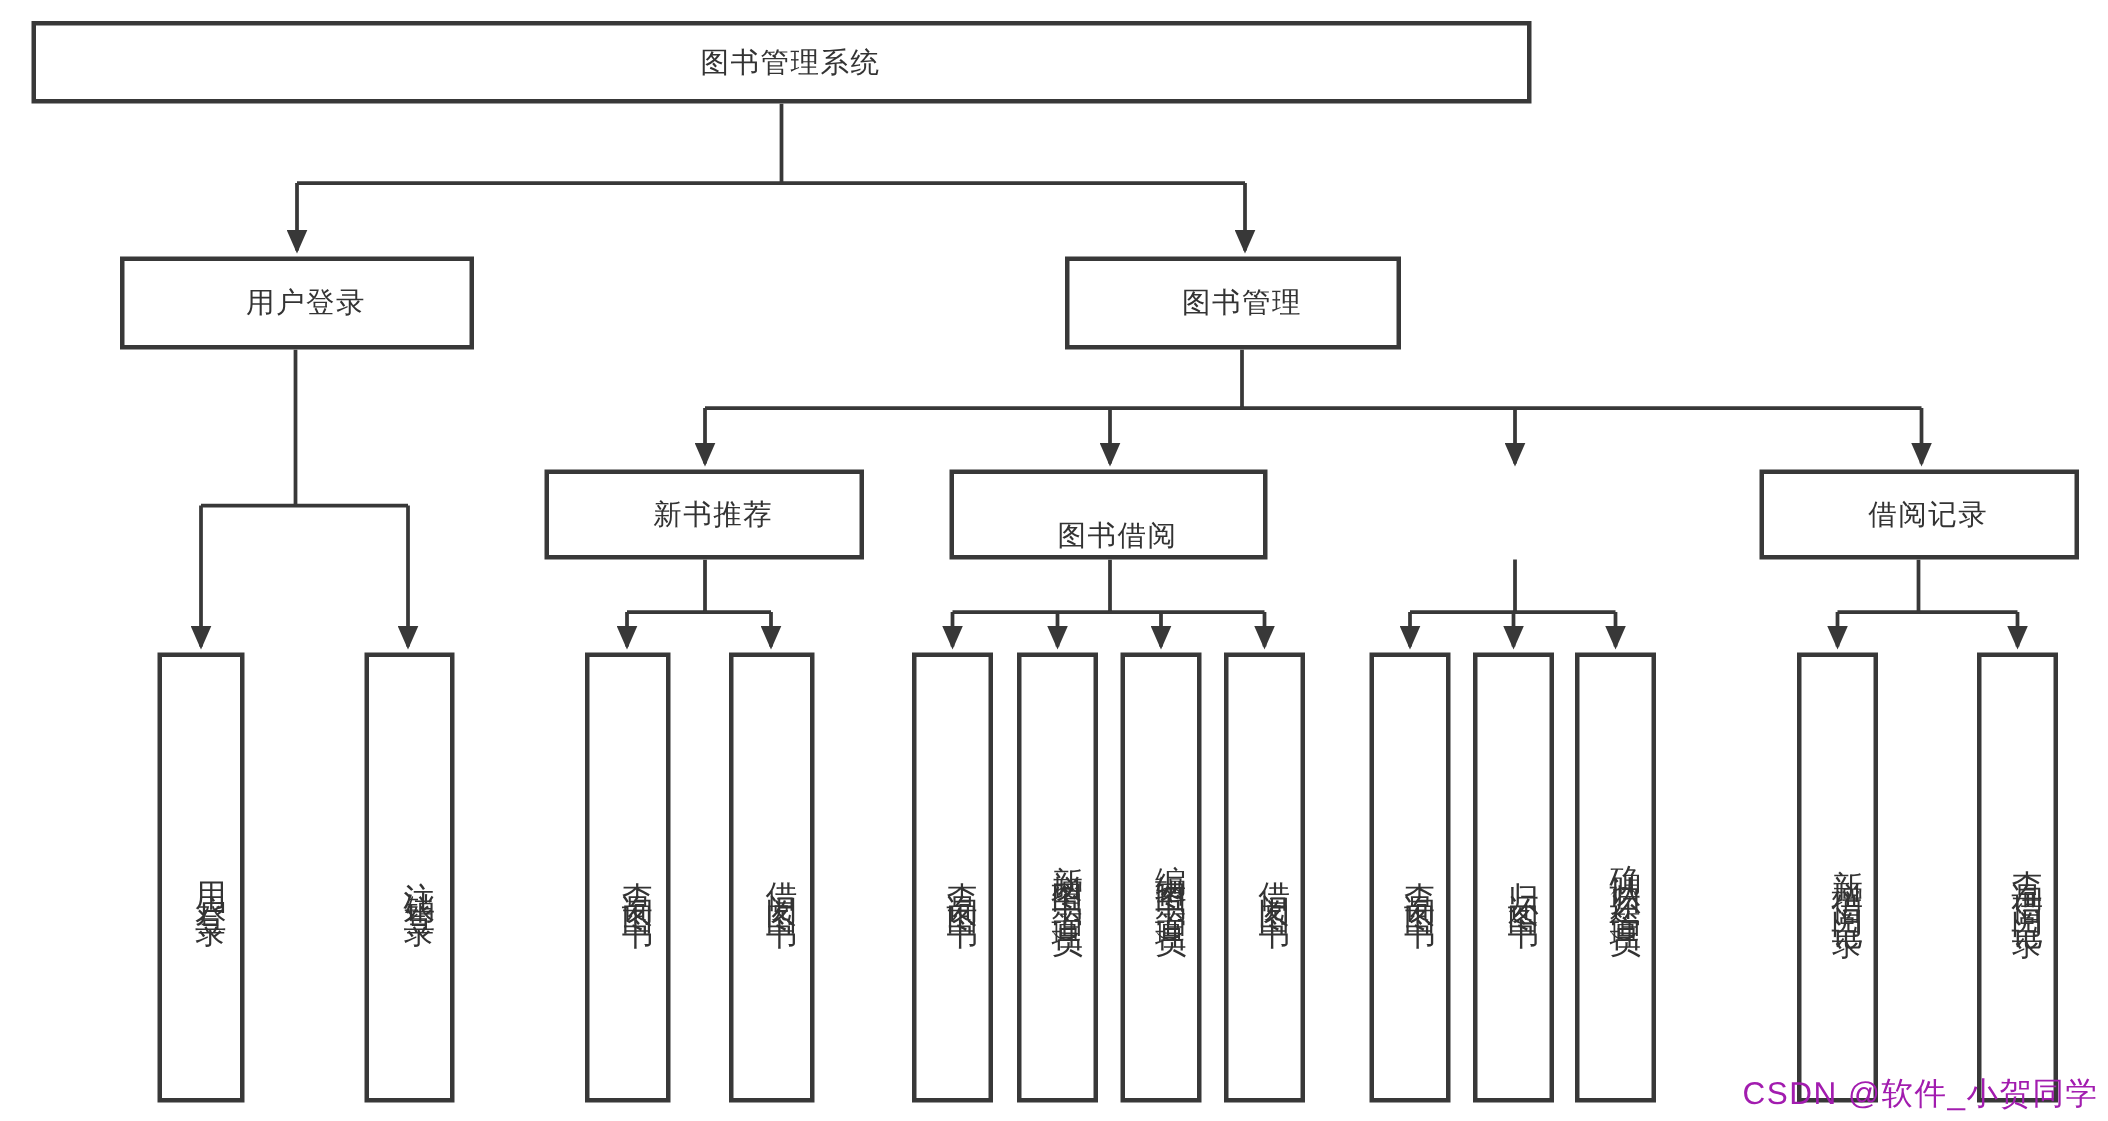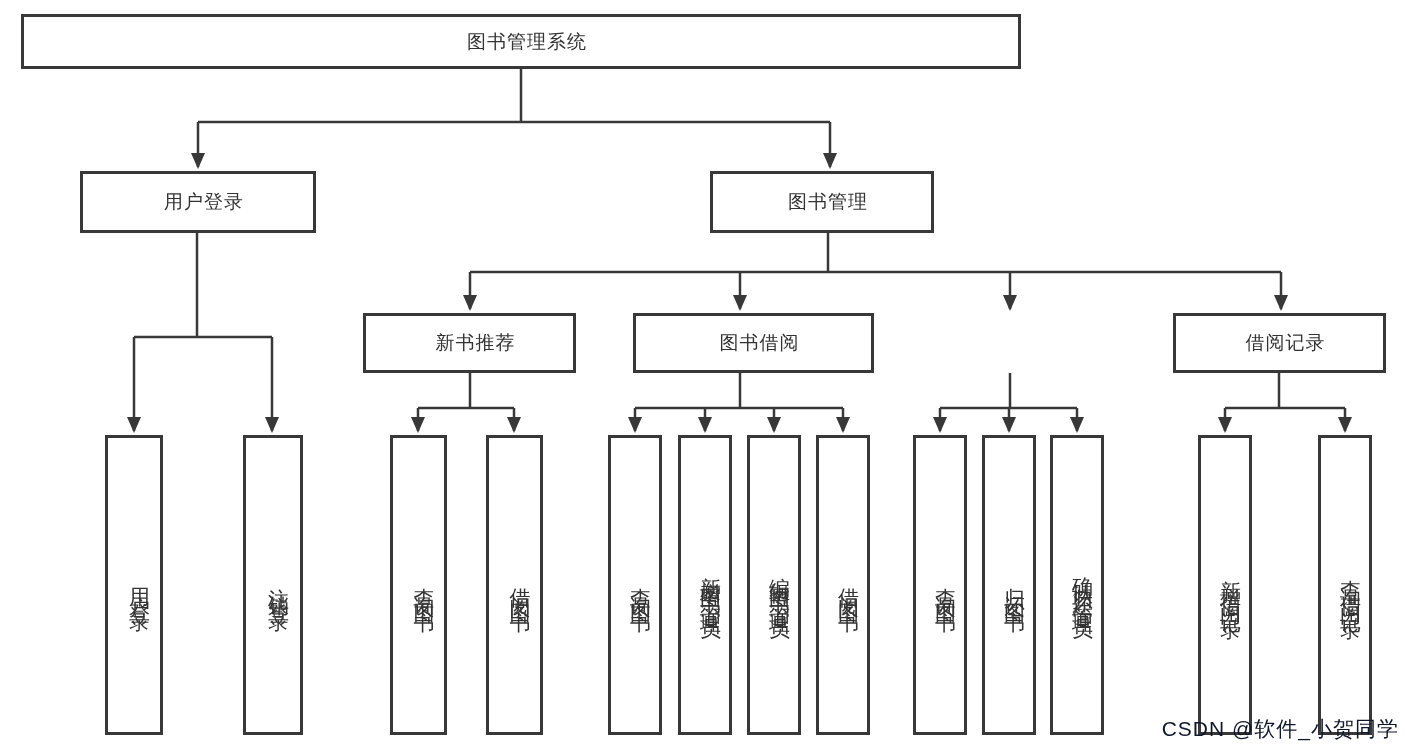--- a/index.html
+++ b/index.html
@@ -30,42 +30,42 @@
     letter-spacing:8px;
     line-height:1;
     padding-top:4px;
   }
   .v-node.long{letter-spacing:6px;}
   
   .n-root{left:21px;top:14px;width:1000px;height:55px;}
   .n-user-login{left:80px;top:171px;width:236px;height:62px;}
   .n-book-mgmt{left:710px;top:171px;width:224px;height:62px;}
   .n-new-book{left:363px;top:313px;width:213px;height:60px;}
-  .n-book-borrow{left:633px;top:313px;width:241px;height:60px;}
+  .n-book-borrow{left:633px;top:313px;width:212px;height:60px;align-items:flex-end;}
   .n-current-borrow{left:903px;top:313px;width:215px;height:60px;}
   .n-borrow-record{left:1173px;top:313px;width:213px;height:60px;}
   .leaf{top:435px;height:300px;}
   .n-leaf-user-login{left:105px;width:58px;}
   .n-leaf-logout{left:243px;width:60px;}
   .n-leaf-query1{left:390px;width:57px;}
   .n-leaf-borrow1{left:486px;width:57px;}
   .n-leaf-query2{left:608px;width:54px;}
   .n-leaf-add-book{left:678px;width:54px;}
   .n-leaf-edit-book{left:747px;width:54px;}
   .n-leaf-borrow2{left:816px;width:54px;}
   .n-leaf-query3{left:913px;width:54px;}
   .n-leaf-return{left:982px;width:54px;}
   .n-leaf-confirm{left:1050px;width:54px;}
   .n-leaf-add-record{left:1198px;width:54px;}
   .n-leaf-query-record{left:1318px;width:54px;}
   .watermark{
     position:absolute;
     right:6px;bottom:4px;
     font-size:21px;
-    color:#0f172a;
+    color:#a21caf;
     letter-spacing:1px;
     white-space:nowrap;
   }
 </style>
 </head>
 <body>
 
 <div class="canvas">
 
   <svg class="connectors" viewBox="0 0 1405 747" xmlns="http://www.w3.org/2000/svg">

